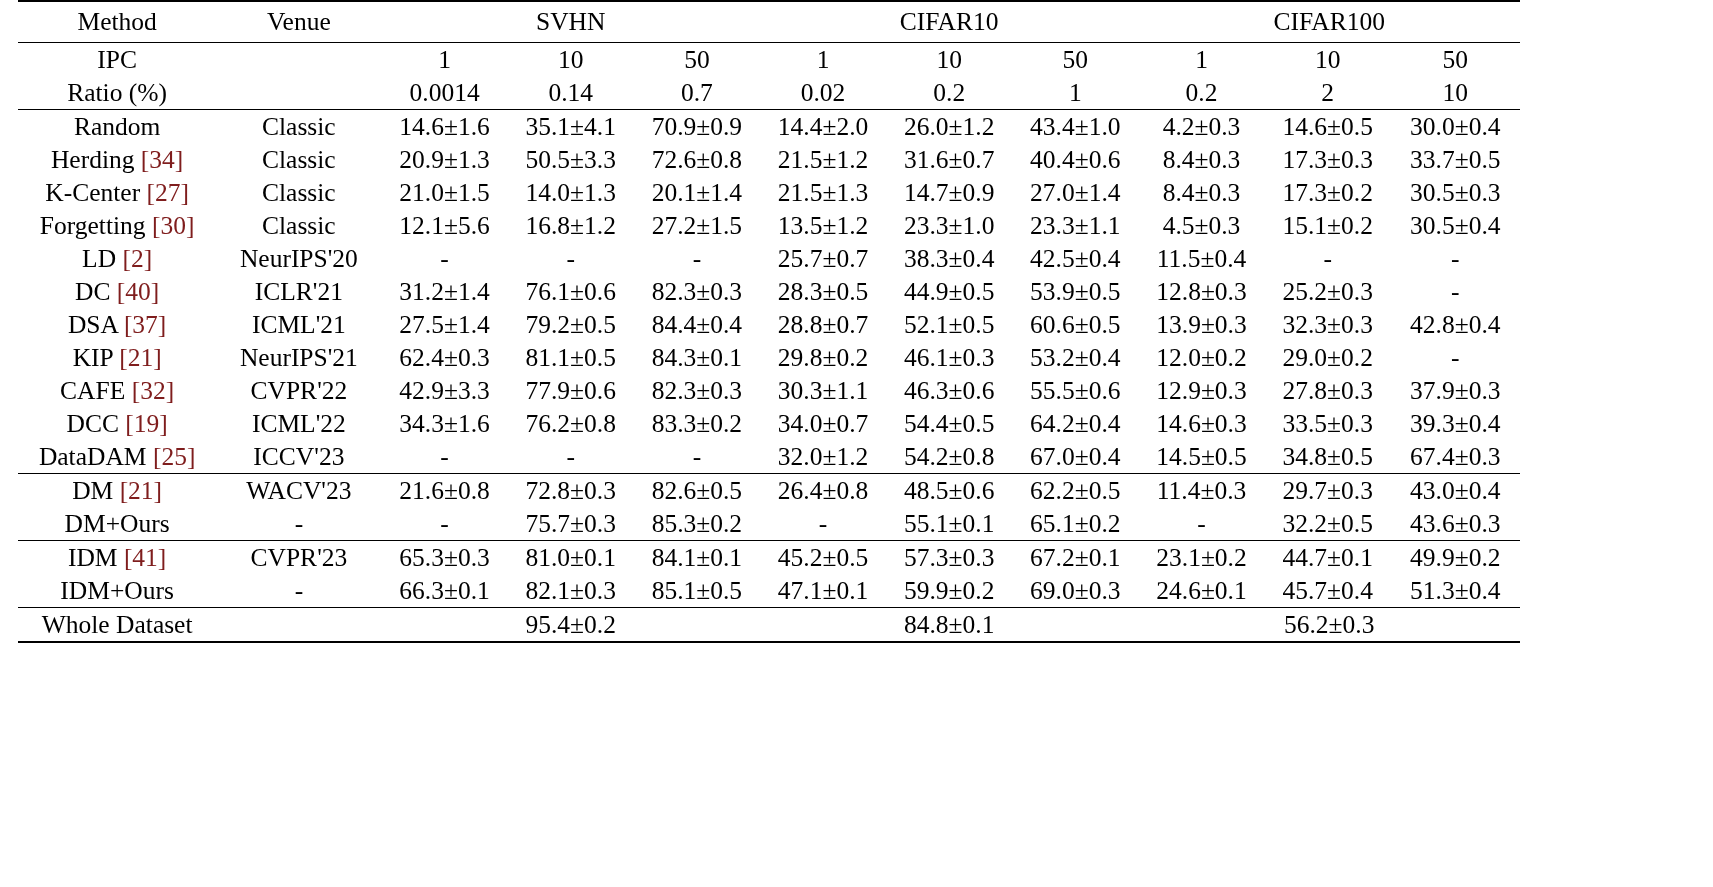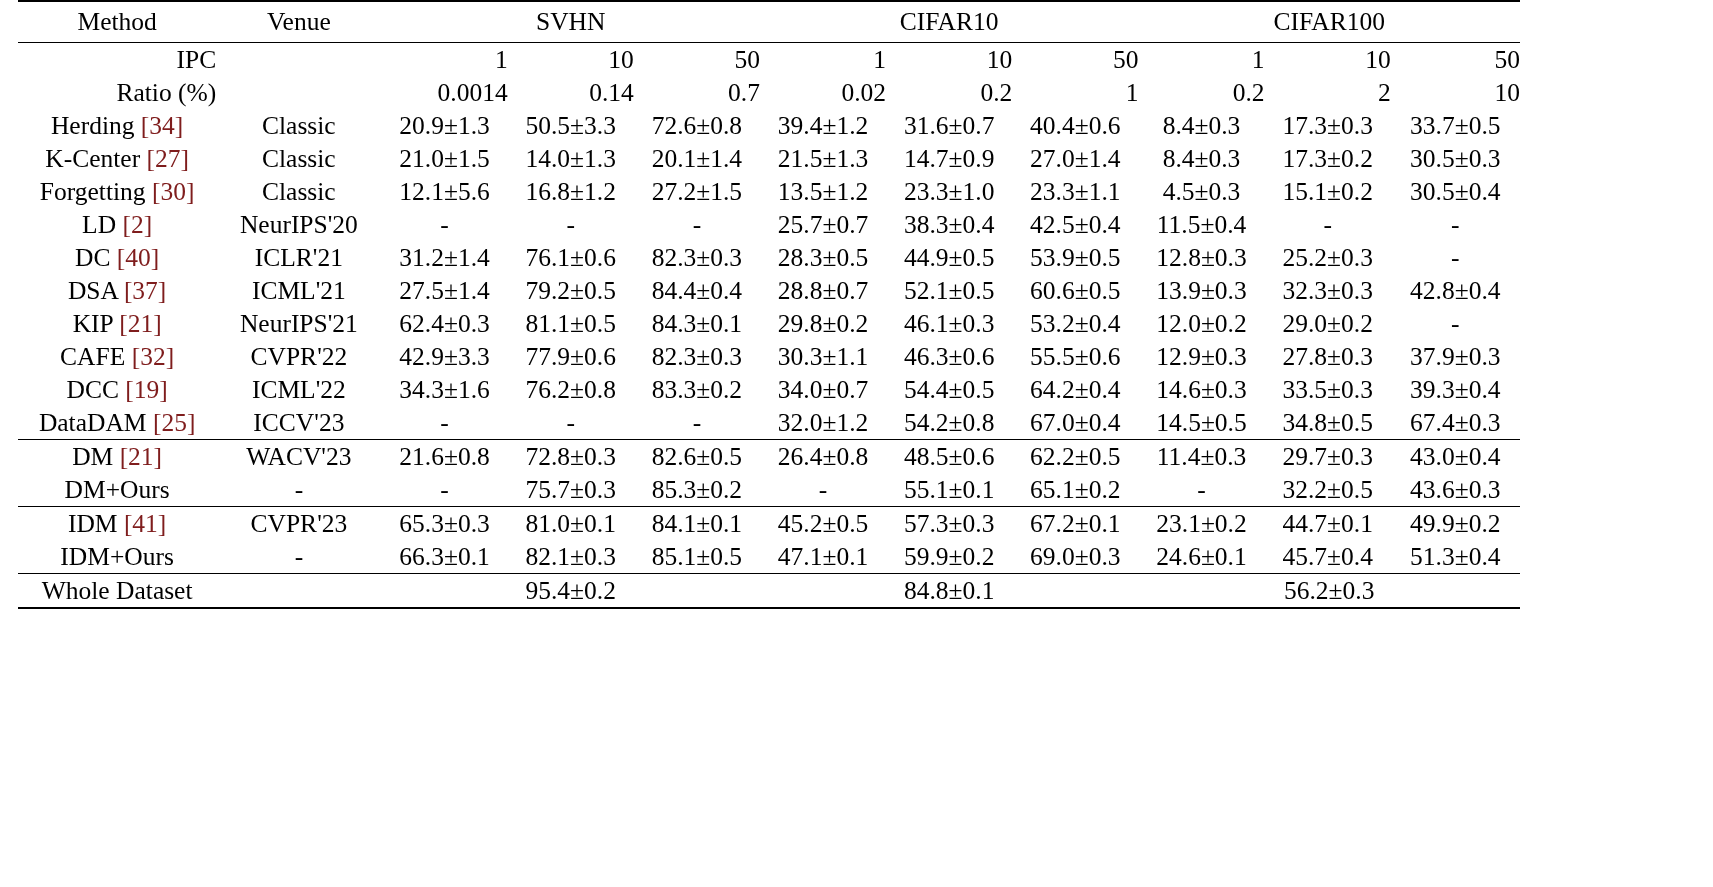--- a/index.html
+++ b/index.html
@@ -34,21 +34,21 @@
   }
   td.method, th.method {
     text-align: left;
     padding-left: 6px;
   }
   td.venue, th.venue {
     text-align: center;
   }
   tr.datarow > td { height: 33px; }
   tr.headrow > th { height: 40px; }
-  tr.subhead > td { height: 33px; text-align: right; }
+  tr.subhead > td { height: 33px; }
 
   
   .rule-top td, .rule-top th { border-top: 2.5px solid #000; }
   .rule-mid td, .rule-mid th { border-top: 1.2px solid #000; }
   .rule-bottom td { border-bottom: 2.5px solid #000; }
 
   .pad-top td, .pad-top th { padding-top: 7px; }
   .pad-bot td, .pad-bot th { padding-bottom: 7px; }
 
   .cite { color: #7f1d1d; }
@@ -104,27 +104,40 @@
         <td>0.14</td>
         <td>0.7</td>
         <td>0.02</td>
         <td>0.2</td>
         <td>1</td>
         <td>0.2</td>
         <td>2</td>
         <td>10</td>
       </tr>
 
+      <tr class="datarow rule-mid pad-top">
+        <td class="method"><span>Random</span></td>
+        <td class="venue">Classic</td>
+        <td>14.6±1.6</td>
+        <td>35.1±4.1</td>
+        <td>70.9±0.9</td>
+        <td>14.4±2.0</td>
+        <td>26.0±1.2</td>
+        <td>43.4±1.0</td>
+        <td>4.2±0.3</td>
+        <td>14.6±0.5</td>
+        <td>30.0±0.4</td>
+      </tr>
       <tr class="datarow">
         <td class="method"><span>Herding</span> <span class="cite">[34]</span></td>
         <td class="venue">Classic</td>
         <td>20.9±1.3</td>
         <td>50.5±3.3</td>
         <td>72.6±0.8</td>
-        <td>39.4±1.2</td>
+        <td>21.5±1.2</td>
         <td>31.6±0.7</td>
         <td>40.4±0.6</td>
         <td>8.4±0.3</td>
         <td>17.3±0.3</td>
         <td>33.7±0.5</td>
       </tr>
       <tr class="datarow">
         <td class="method"><span>K-Center</span> <span class="cite">[27]</span></td>
         <td class="venue">Classic</td>
         <td>21.0±1.5</td>

